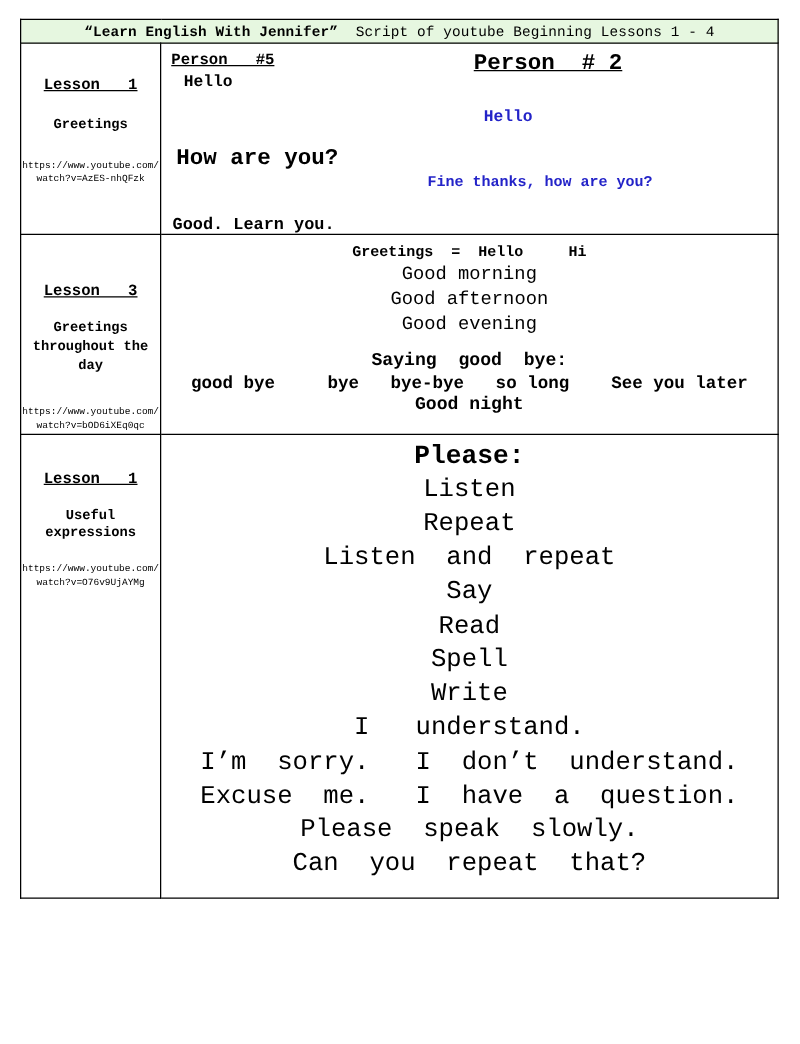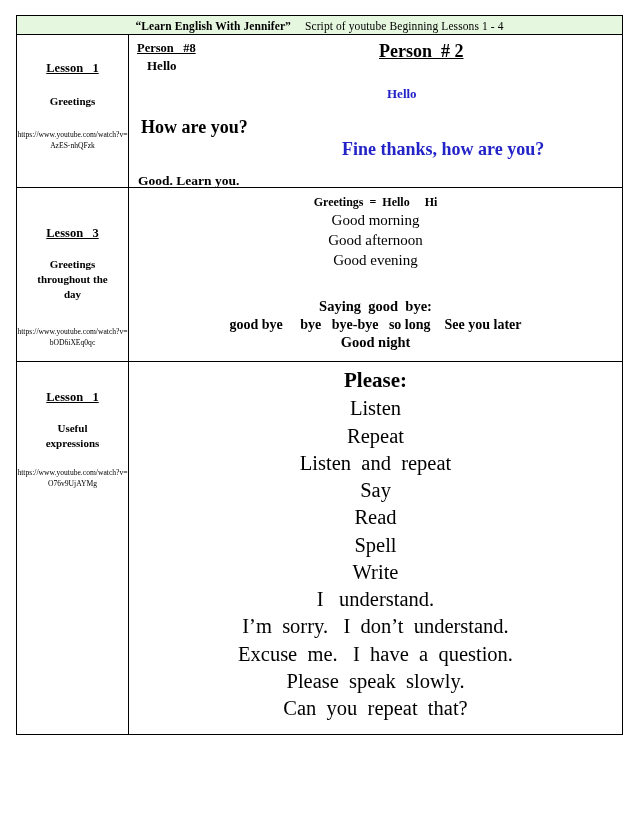--- a/index.html
+++ b/index.html
@@ -12,20 +12,21 @@
     height: 835px;
     font-family: "Liberation Serif", "DejaVu Serif", serif;
     color: #000000;
     overflow: hidden;
   }
   .page {
     position: relative;
     width: 508px;
     height: 835px;
     background: #ffffff;
+    font-family: Liberation Mono, monospace;
   }
   table.sheet {
     position: absolute;
     left: 16px;
     top: 15px;
     width: 606px;
     border-collapse: collapse;
     table-layout: fixed;
   }
   table.sheet td {
@@ -98,39 +99,39 @@
     top: 6px;
     font-weight: bold;
     font-size: 18px;
     text-decoration: underline;
     color: #000000;
     white-space: pre;
   }
   .l1 { position: absolute; left: 18px; top: 23px; font-weight: bold; font-size: 13px; }
   .l2 { position: absolute; left: 258px; top: 51px; font-weight: bold; font-size: 13px; color: #2323c8; }
   .l3 { position: absolute; left: 12px; top: 82px; font-weight: bold; font-size: 18px; }
-  .l4 { position: absolute; left: 213px; top: 104px; font-weight: bold; font-size: 18px; color: #2323c8; }
+  .l4 { position: absolute; left: 213px; top: 104px; font-weight: bold; font-size: 12px; color: #2323c8; }
   .l5 { position: absolute; left: 9px; top: 138px; font-weight: bold; font-size: 13.5px; }
   
   .l3box { padding: 7px 6px 10px 6px; text-align: center; }
   .g-head {
     font-weight: bold;
     font-size: 12px;
     white-space: pre;
     margin-bottom: 1px;
   }
   .g-item {
     font-size: 15px;
     line-height: 1.32;
   }
   .bye-head {
     font-weight: bold;
     font-size: 14.5px;
     white-space: pre;
-    margin-top: 28px;
+    margin-top: 12px;
   }
   .bye-row {
     font-weight: bold;
     font-size: 14px;
     white-space: pre;
     margin-top: 2px;
   }
   .bye-night {
     font-weight: bold;
     font-size: 14.5px;
@@ -170,21 +171,21 @@
         <td class="lesson-col">
           <div style="height:26px"></div>
           <div class="lesson-title">Lesson   1</div>
           <div style="height:18px"></div>
           <div class="lesson-sub">Greetings</div>
           <div style="height:20px"></div>
           <div class="lesson-url">https://www.youtube.com/watch?v=AzES-nhQFzk</div>
         </td>
         <td class="content-col">
           <div class="dlg">
-            <span class="p1head">Person   #8</span>
+            <span class="p1head">Person   #5</span>
             <span class="p2head">Person  # 2</span>
             <span class="l1">Hello</span>
             <span class="l2">Hello</span>
             <span class="l3">How are you?</span>
             <span class="l4">Fine thanks, how are you?</span>
             <span class="l5">Good.  Learn you.</span>
           </div>
         </td>
       </tr>
 

